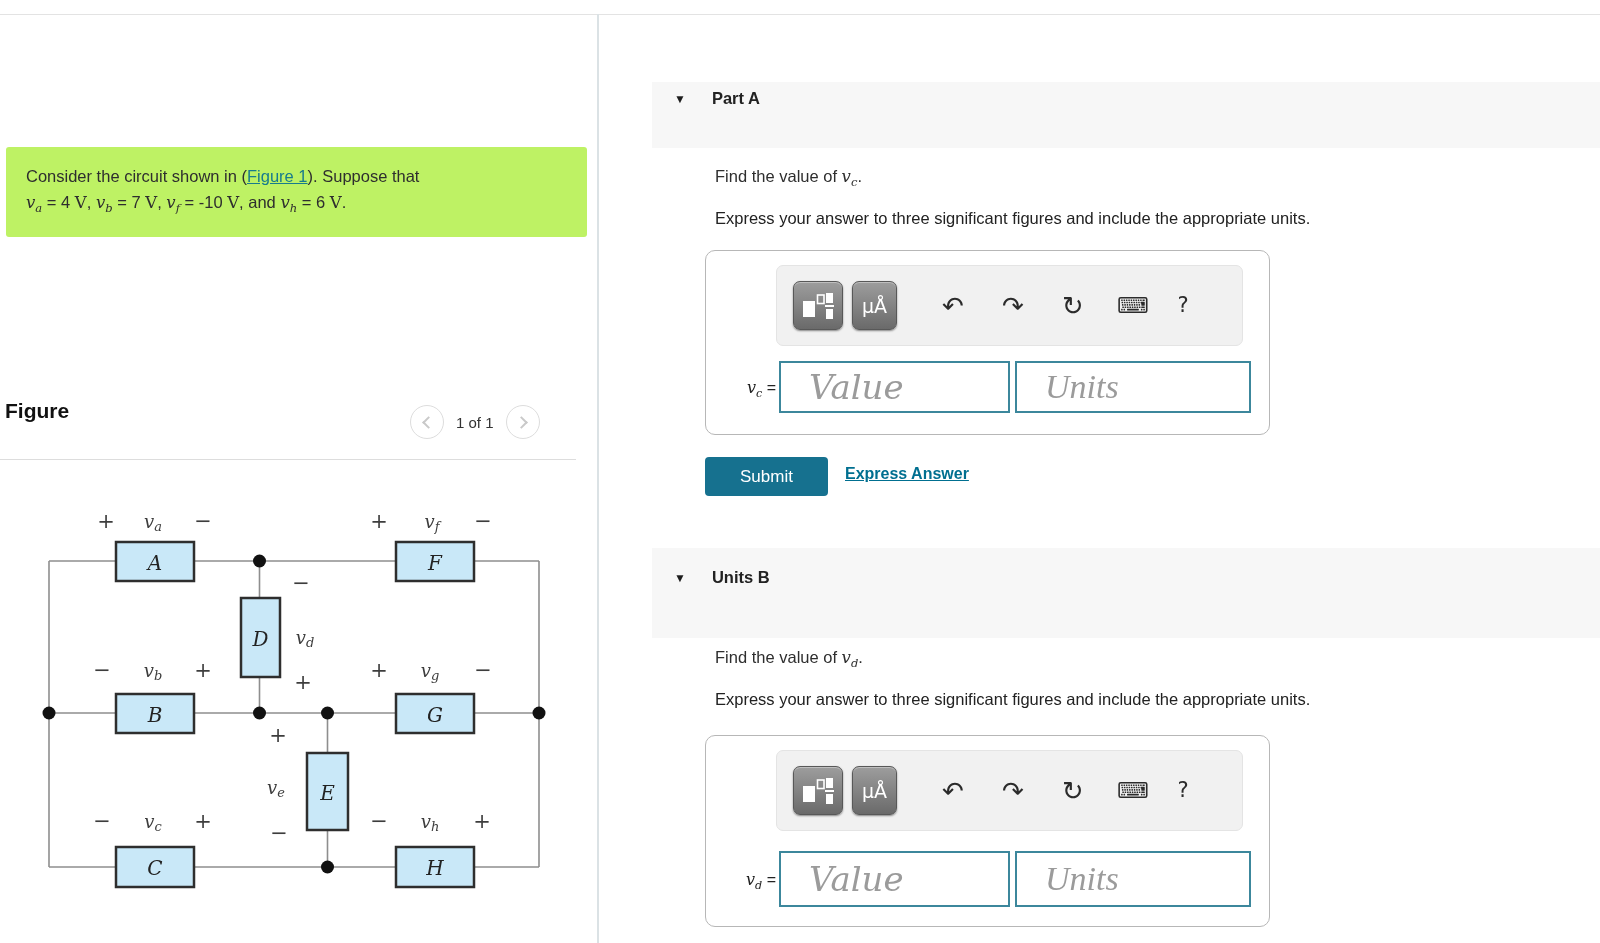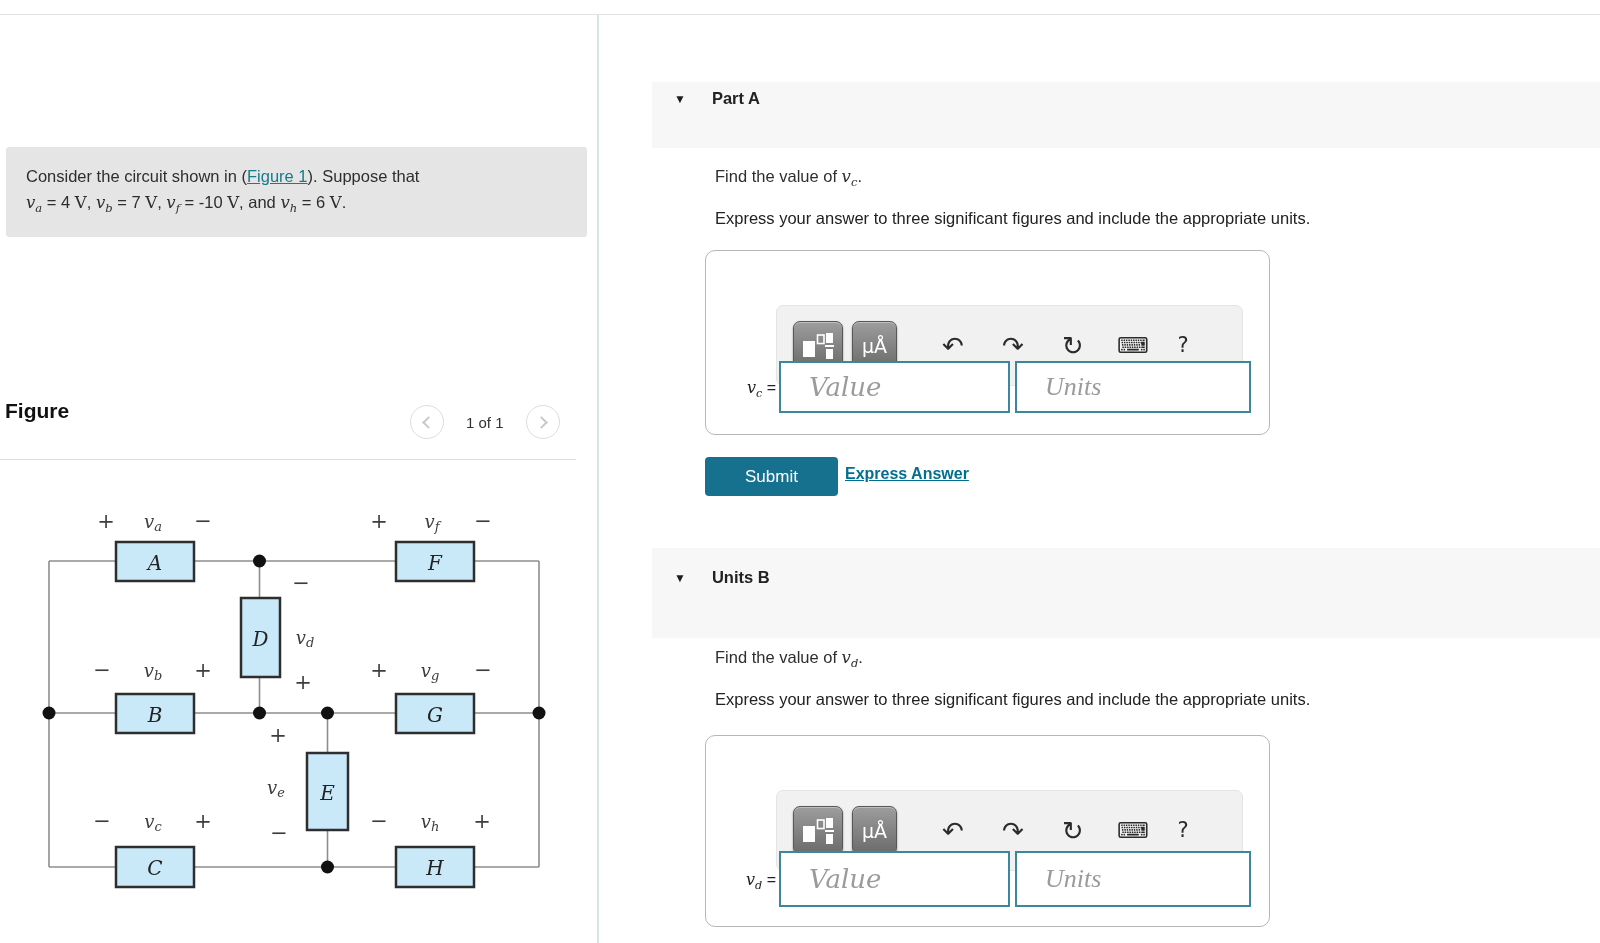--- a/index.html
+++ b/index.html
@@ -10,30 +10,30 @@
   }
   .abs { position:absolute; }
 
   
   .top-rule { left:0; top:14px; width:1600px; height:1px; background:#e3e3e3; }
   .v-divider { left:597px; top:14px; width:2px; height:929px; background:#dbe2e5; }
 
   
   .problem-box {
     left:6px; top:147px; width:581px; height:90px;
-    background:#e5e5e5; border-radius:3px;
+    background:#bef264; border-radius:3px;
     padding:16px 20px; font-size:16.5px; line-height:26px; color:#2e2e2e;
   }
   .figure-link { color:#177b8d; text-decoration:underline; cursor:pointer; }
   .math-var { font-family:"DejaVu Serif", serif; font-style:italic; }
   .math-rm  { font-family:"DejaVu Serif", serif; }
   sub.math-sub { font-family:"DejaVu Serif", serif; font-style:italic; font-size:0.7em; line-height:0; }
 
   .figure-head { left:5px; top:399px; font-size:21px; font-weight:bold; color:#111; }
-  .pager { left:410px; top:405px; display:flex; align-items:center; gap:22px; }
+  .pager { left:410px; top:405px; display:flex; align-items:center; gap:12px; }
   .pager-btn {
     width:34px; height:34px; border:1px solid #ddd; border-radius:50%;
     background:#fff; position:relative; cursor:pointer;
   }
   .pager-btn .chev {
     position:absolute; left:13px; top:12px; width:9px; height:9px;
     border-left:2px solid #c9c9c9; border-bottom:2px solid #c9c9c9;
     transform:rotate(45deg);
   }
   .pager-btn.next .chev { transform:rotate(225deg); left:10px; }
@@ -60,21 +60,21 @@
   .module {
     left:705px; width:565px; background:#fff;
     border:1px solid #b7b7b7; border-radius:10px;
   }
   .module-a { top:250px; height:185px; }
   .module-b { top:735px; height:192px; }
 
   .eq-toolbar {
     position:absolute; left:70px; top:14px; width:467px; height:81px;
     background:#f1f1f1; border:1px solid #e4e4e4; border-radius:7px;
-    display:flex; align-items:center; padding:0 16px;margin-top:40px;
+    display:flex; align-items:center; padding:0 16px;
   }
   .dark-btn {
     height:49px; border-radius:7px; border:1px solid #585858;
     background:linear-gradient(#9d9d9d,#6a6a6a);
     box-shadow:0 1px 2px rgba(0,0,0,.45), inset 0 1px 0 rgba(255,255,255,.35);
     display:flex; align-items:center; justify-content:center; cursor:pointer;
   }
   .tmpl-btn { width:50px; margin-right:9px; }
   .unit-btn { width:45px; color:#fff; font-size:19px; font-family:"DejaVu Sans",sans-serif; }
   .tb-icons { display:flex; align-items:center; margin-left:26px; gap:0; }
@@ -87,29 +87,29 @@
 
   .answer-row { position:absolute; left:0; width:565px; }
   .row-a { top:110px; height:52px; }
   .row-b { top:115px; height:56px; }
   .ans-label {
     position:absolute; left:10px; width:60px; text-align:right;
     top:50%; transform:translateY(-50%); font-size:16px; color:#222;
   }
   .ans-input {
     position:absolute; height:100%; border:2px solid #3c879c; background:#fff;
-    font-family:"DejaVu Serif", serif; font-style:italic; font-size:26px;
+    font-family:"DejaVu Serif", serif; font-style:italic; font-size:34px;
     color:#444; padding:0 10px 0 28px; outline:none; border-radius:0;
   }
   .ans-input::placeholder { color:#9b9b9b; opacity:1; font-style:italic; }
   .val-input { left:73px; width:231px; }
   .unit-input { left:309px; width:236px;font-family:Liberation Serif, serif; }
 
   .submit-btn {
-    left:705px; top:457px; width:133px; height:39px;
+    left:705px; top:457px; width:123px; height:39px;
     background:#16718f; color:#fff; border:none; border-radius:4px;
     font-size:17px; font-family:"Liberation Sans",sans-serif; cursor:pointer;
   }
   .request-link {
     left:845px; top:465px; font-size:16px; font-weight:bold;
     color:#006f90; text-decoration:underline; cursor:pointer;
   }
 
   #circuit-svg { left:0; top:480px; }
 </style>

